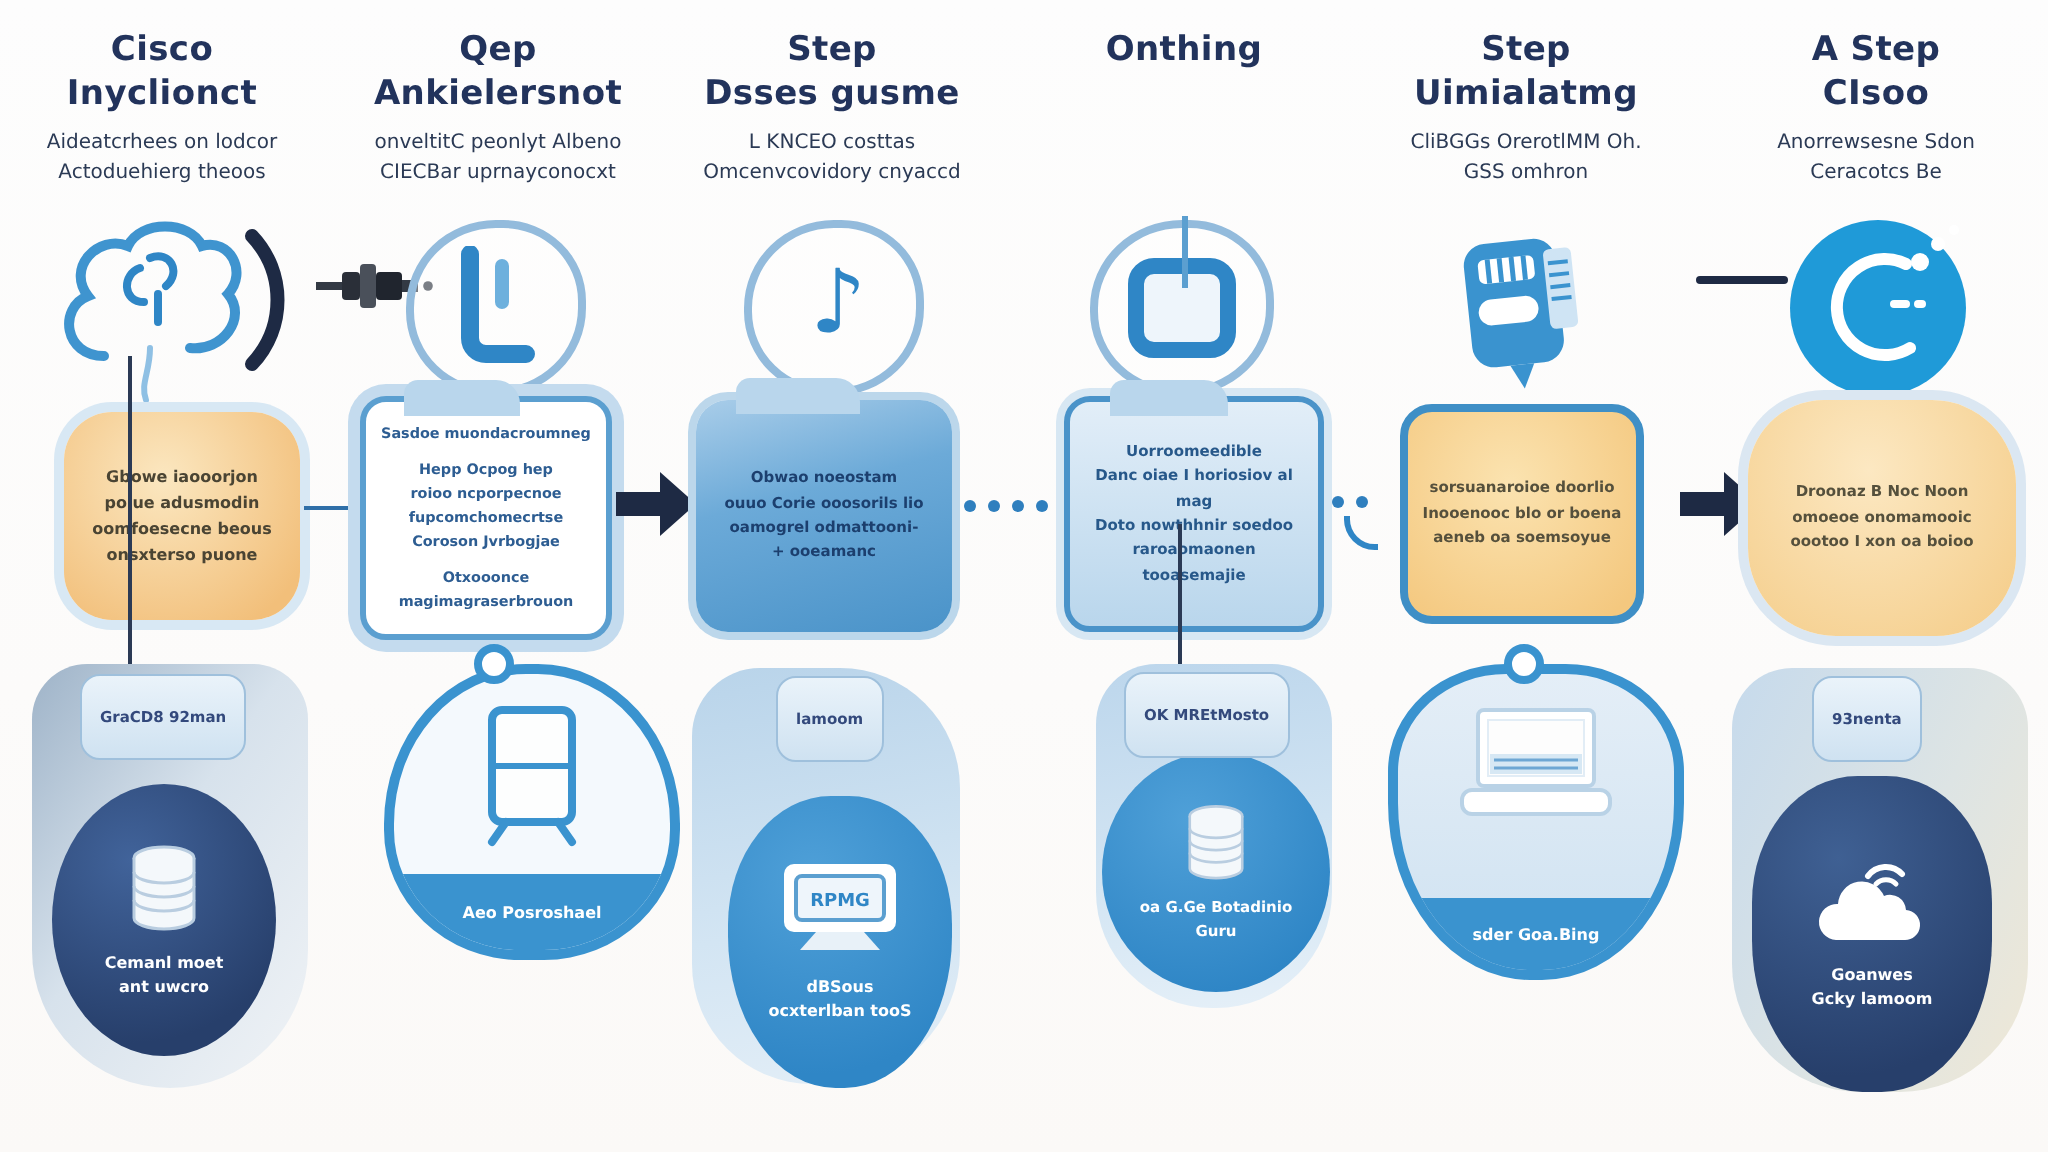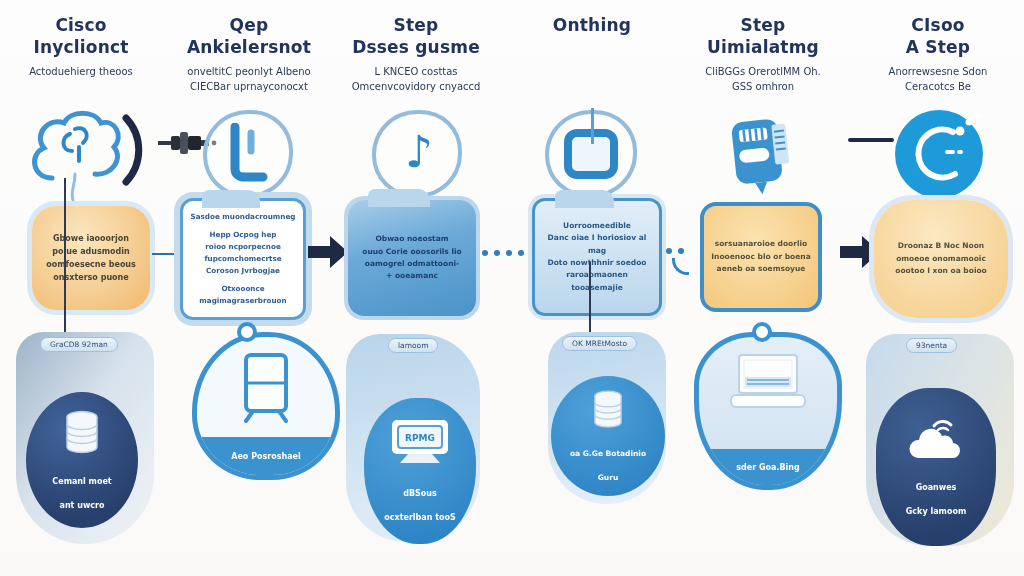--- a/index.html
+++ b/index.html
@@ -38,43 +38,44 @@
   .dash{position:absolute;height:4px;background:#1e2a44;border-radius:2px;}
   .dots{position:absolute;display:flex;align-items:center;gap:6px;}
   .dot{width:6px;height:6px;border-radius:50%;background:#2f7fbe;display:inline-block;}
   .comma{width:6px;height:13px;background:#2f7fbe;border-radius:50% 50% 50% 0;
     transform:rotate(14deg);display:inline-block;}
   .linedot{position:absolute;height:2px;background:#2f6fa8;}
   .linedot::after{content:'';position:absolute;right:-6px;top:-2px;width:6px;height:6px;
     border-radius:50%;background:#2f6fa8;}
   
   .blob{position:absolute;}
-  .pill{position:absolute;font-size:7.5px;font-weight:normal;color:#33497c;
+  .pill{position:absolute;font-size:7.5px;font-weight:bold;color:#33497c;
     background:linear-gradient(#eaf3fa,#cfe2f1);border:1px solid #9fc0dc;
-    border-radius:10px;padding:2px 9px;white-space:nowrap;z-index:3;}
+    border-radius:10px;padding:16px 9px;white-space:nowrap;z-index:3;}
   .badge{position:absolute;color:#fff;display:flex;flex-direction:column;align-items:center;
-    justify-content:center;text-align:center;font-size:8px;font-weight:bold;line-height:1.5;z-index:2;gap:12px;}
+    justify-content:center;text-align:center;font-size:8px;font-weight:bold;line-height:1.5;z-index:2;}
   .ring{position:absolute;width:12px;height:12px;border:4px solid #3a93cf;border-radius:50%;
     background:#fff;z-index:3;}
   .appleshape{position:absolute;border:5px solid #3a93cf;background:#f4f9fd;
     overflow:hidden;z-index:2;display:flex;flex-direction:column;align-items:center;}
   .band{position:absolute;bottom:0;left:0;right:0;background:#3a93cf;color:#fff;
     display:flex;align-items:center;justify-content:center;font-size:8px;font-weight:bold;}
 </style>
 </head>
 <body>
 
 <div id="canvas">
 
   <div class="hdr" style="left:0;width:162px;">
     <div class="t">
         <div>Cisco</div>
         <div>Inyclionct</div>
       </div>
     <div class="s">
+        <div>Aideatcrhees on lodcor</div>
         <div>Actoduehierg theoos</div>
       </div>
   </div>
   <div class="hdr" style="left:163px;width:172px;">
     <div class="t">
         <div>Qep</div>
         <div>Ankielersnot</div>
       </div>
     <div class="s">
         <div>onveltitC peonlyt Albeno</div>
@@ -102,22 +103,22 @@
         <div>Step</div>
         <div>Uimialatmg</div>
       </div>
     <div class="s">
         <div>CliBGGs OrerotlMM Oh.</div>
         <div>GSS omhron</div>
       </div>
   </div>
   <div class="hdr" style="left:855px;width:166px;">
     <div class="t">
+        <div>A Step</div>
         <div>CIsoo</div>
-        <div>A Step</div>
       </div>
     <div class="s">
         <div>Anorrewsesne Sdon</div>
         <div>Ceracotcs Be</div>
       </div>
   </div>
 
   <svg style="position:absolute;left:22px;top:106px;" width="132" height="96" viewBox="0 0 132 96">
     <path d="M30,72 C10,72 7,48 22,42 C11,28 27,11 42,17 C48,4 73,4 79,17 C93,13 102,30 92,41 C102,53 89,70 73,68" fill="none" stroke="#3f94cf" stroke-width="5" stroke-linecap="round"></path>
     <path d="M48,28 C39,31 39,45 50,45 M53,23 C63,19 69,30 61,37 M57,41 l0,14" fill="none" stroke="#2f86c6" stroke-width="4" stroke-linecap="round"></path>

